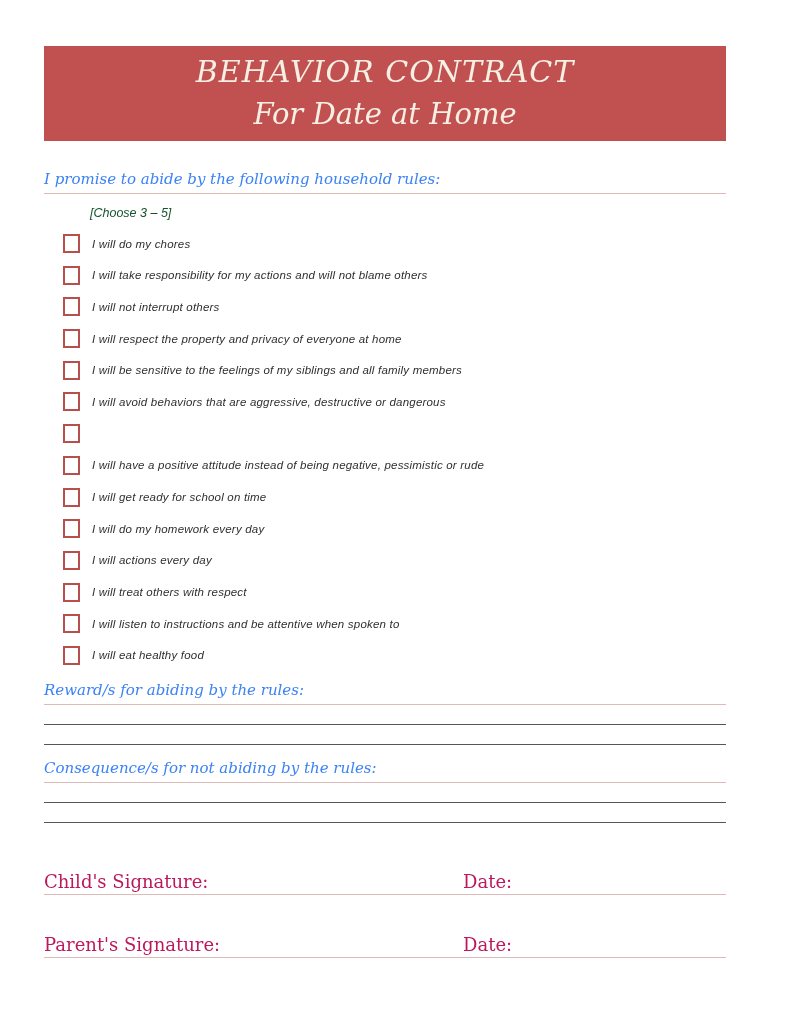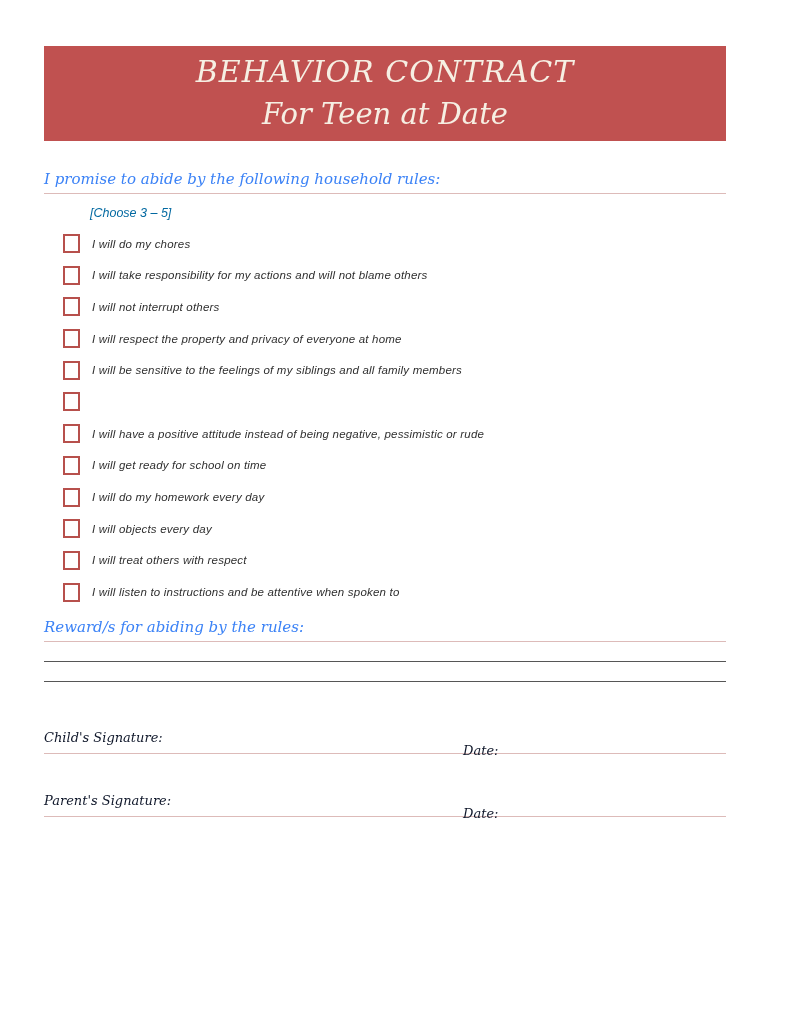--- a/index.html
+++ b/index.html
@@ -37,21 +37,21 @@
     font-size: 15px;
     color: #3b82f6;
     padding-bottom: 5px;
     border-bottom: 1.5px solid #ddbbb9;
   }
   
   .choose {
     margin: 12px 0 0 46px;
     font-style: italic;
     font-size: 12.5px;
-    color: #0369a1;
+    color: #14532d;
   }
   .rules-list { margin-top: 14px; margin-left: 19px; }
   .rule-row {
     display: flex;
     align-items: center;
     height: 19px;
     margin-bottom: 12.7px;
     text-align: center;
   }
   .checkbox {
@@ -75,40 +75,39 @@
     height: 20px;
     border-bottom: 1.5px solid #565656;
   }
   
   .sig-row {
     position: relative;
     margin-top: 48px;
     padding-bottom: 5px;
     border-bottom: 1.5px solid #ddbbb9;
     font-family: "DejaVu Serif", serif;
-    font-style: italic;
-    font-size: 13px;
-    color: #0f172a;
+    font-size: 18px;
+    color: #be185d;
     height: 24px;
   }
   .sig-row.parent { margin-top: 39px; }
   .sig-row .date-label {
     position: absolute;
     left: 419px;
-    top: 13px;
+    top: 0;
   }
 </style>
 </head>
 <body>
 
 <div class="page">
 
   <div class="banner">
     <div class="t1">BEHAVIOR CONTRACT</div>
-    <div class="t2">For Teen at Date</div>
+    <div class="t2">For Date at Home</div>
   </div>
 
   <div class="section-head">I promise to abide by the following household rules:</div>
 
   <div class="choose">[Choose 3 – 5]</div>
 
   <div class="rules-list">
     <div class="rule-row">
       <span class="checkbox"></span>
       <span class="rule-label">I will do my chores</span>
@@ -124,53 +123,66 @@
     <div class="rule-row">
       <span class="checkbox"></span>
       <span class="rule-label">I will respect the property and privacy of everyone at home</span>
     </div>
     <div class="rule-row">
       <span class="checkbox"></span>
       <span class="rule-label">I will be sensitive to the feelings of my siblings and all family members</span>
     </div>
     <div class="rule-row">
       <span class="checkbox"></span>
+      <span class="rule-label">I will avoid behaviors that are aggressive, destructive or dangerous</span>
+    </div>
+    <div class="rule-row">
+      <span class="checkbox"></span>
     </div>
     <div class="rule-row">
       <span class="checkbox"></span>
       <span class="rule-label">I will have a positive attitude instead of being negative, pessimistic or rude</span>
     </div>
     <div class="rule-row">
       <span class="checkbox"></span>
       <span class="rule-label">I will get ready for school on time</span>
     </div>
     <div class="rule-row">
       <span class="checkbox"></span>
       <span class="rule-label">I will do my homework every day</span>
     </div>
     <div class="rule-row">
       <span class="checkbox"></span>
-      <span class="rule-label">I will objects every day</span>
+      <span class="rule-label">I will actions every day</span>
     </div>
     <div class="rule-row">
       <span class="checkbox"></span>
       <span class="rule-label">I will treat others with respect</span>
     </div>
     <div class="rule-row">
       <span class="checkbox"></span>
       <span class="rule-label">I will listen to instructions and be attentive when spoken to</span>
     </div>
+    <div class="rule-row">
+      <span class="checkbox"></span>
+      <span class="rule-label">I will eat healthy food</span>
+    </div>
   </div>
 
   <div class="rewards">
     <div class="section-head">Reward/s for abiding by the rules:</div>
     <div class="write-line"></div>
     <div class="write-line"></div>
   </div>
 
+  <div class="conseq">
+    <div class="section-head">Consequence/s for not abiding by the rules:</div>
+    <div class="write-line"></div>
+    <div class="write-line"></div>
+  </div>
 
   <div class="sig-row">
     <span>Child's Signature:</span>
     <span class="date-label">Date:</span>
   </div>
 
   <div class="sig-row parent">
     <span>Parent's Signature:</span>
     <span class="date-label">Date:</span>
   </div>

